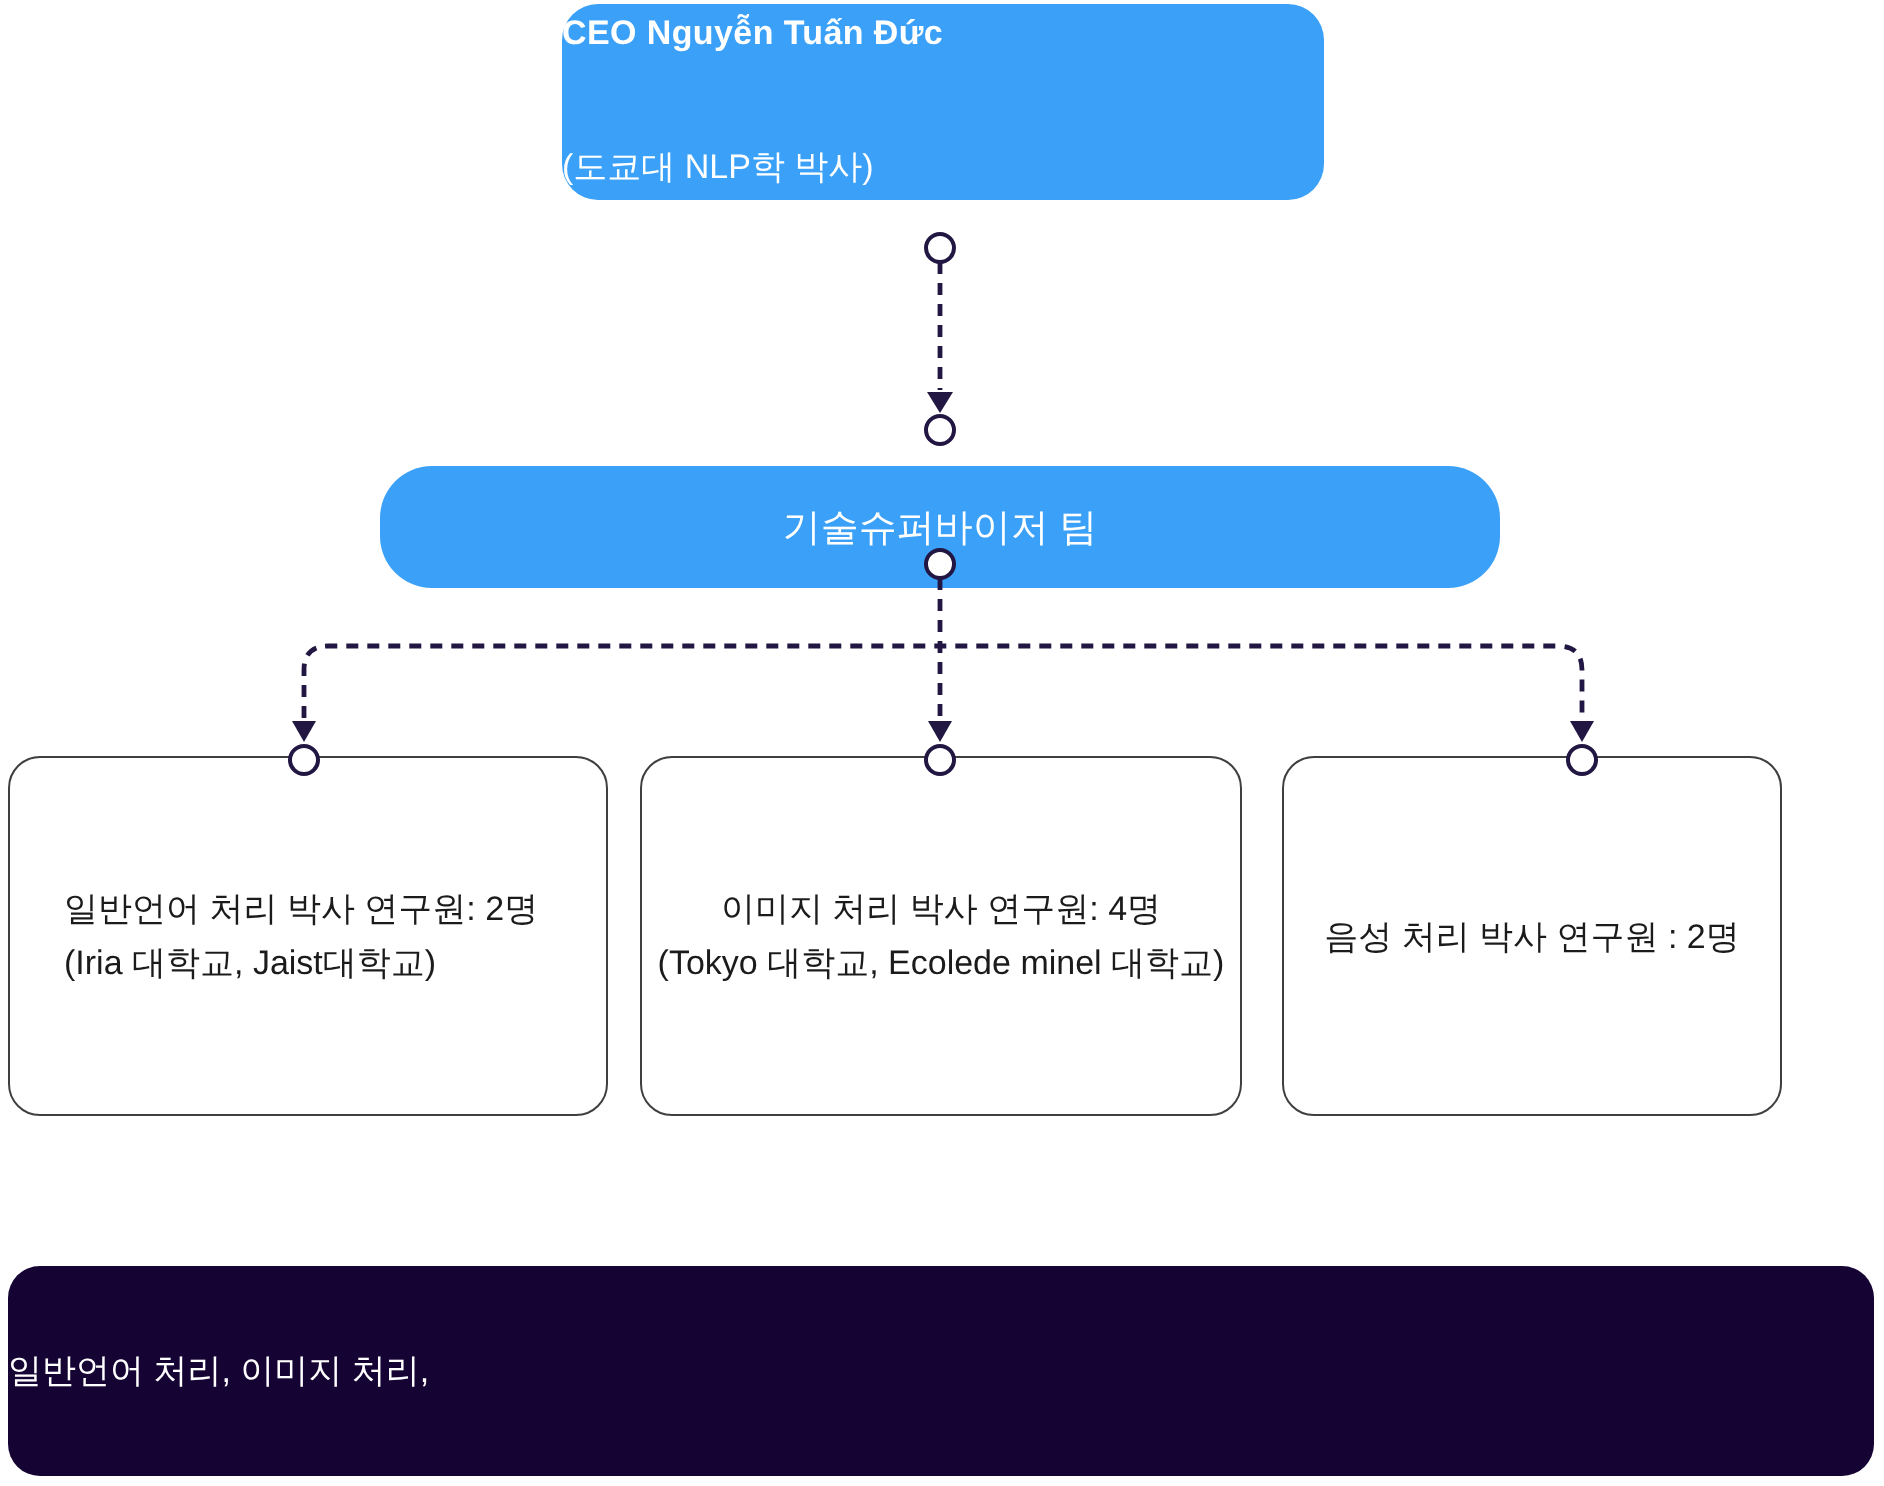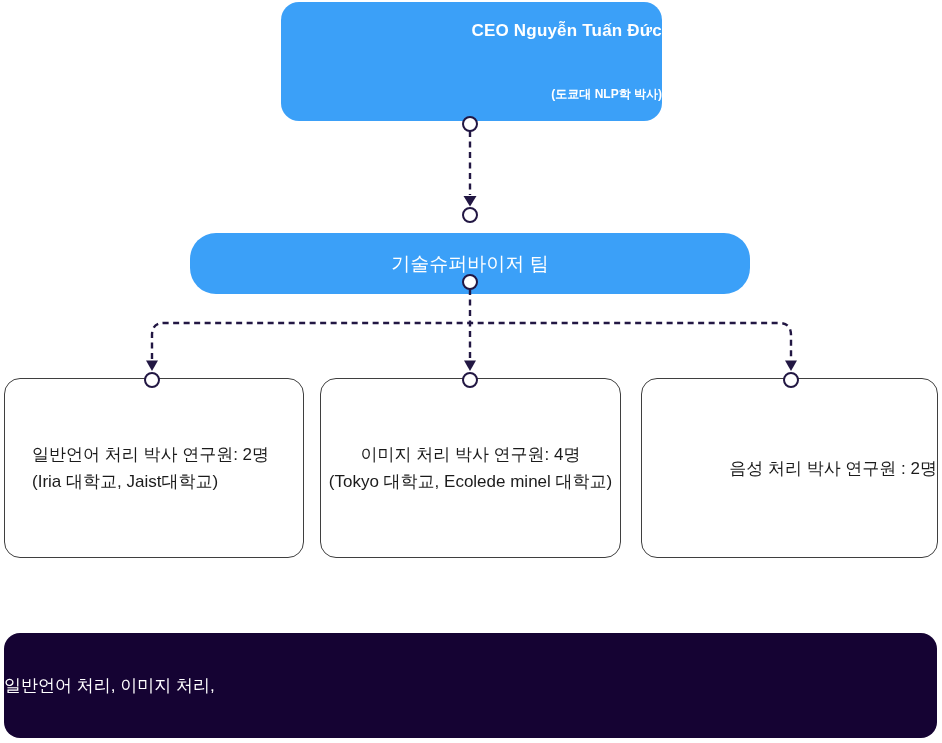--- a/index.html
+++ b/index.html
@@ -8,27 +8,27 @@
     width: 942px;
     height: 743px;
     background: #ffffff;
     overflow: hidden;
     font-family: "Liberation Sans", "DejaVu Sans", sans-serif;
   }
   .box { position: absolute; box-sizing: border-box; display: flex; flex-direction: column; justify-content: center; }
 
   
   .ceo {
-    left: 281px; top: 2px; width: 381px; height: 119px;
+    left: 281px; top: 2px; width: 381px; height: 98px;
     background: var(--blue, #3BA0F8);
     border-radius: 18px;
-    color: #ffffff; text-align: right; gap: 36px;
+    color: #ffffff; text-align: left; gap: 36px;
   }
   .ceo-title { font-size: 17px; font-weight: 700; letter-spacing: 0.2px; margin-bottom: 9px; }
-  .ceo-subtitle { font-size: 12px; font-weight: 700; }
+  .ceo-subtitle { font-size: 17px; font-weight: 400; }
 
   
   .supervisor {
     left: 190px; top: 217px; width: 560px; height: 61px;
     background: var(--blue, #3BA0F8);
     border-radius: 26px;
     color: #ffffff; text-align: center;
     font-size: 19px;
     margin-top: 16px;
   }
@@ -38,21 +38,21 @@
     top: 378px; height: 180px;
     background: #ffffff;
     border: 1.5px solid var(--box-border, #3F3F3F);
     border-radius: 16px;
     color: var(--box-text, #1B1B1B);
     font-size: 17px; line-height: 27px;
     text-align: center;
   }
   .team-1 { left: 4px;   width: 300px; text-align: left; padding-left: 27px; padding-right: 28px; }
   .team-2 { left: 320px; width: 301px; }
-  .team-3 { left: 641px; width: 297px; align-items: flex-end; }
+  .team-3 { left: 641px; width: 250px; }
 
   
   .engineers {
     left: 4px; top: 633px; width: 933px; height: 105px;
     background: var(--dark, #150333);
     border-radius: 16px;
     color: #ffffff; text-align: left;
     font-size: 17px; line-height: 28px;
   }
   .engineers b { font-weight: 700; }

